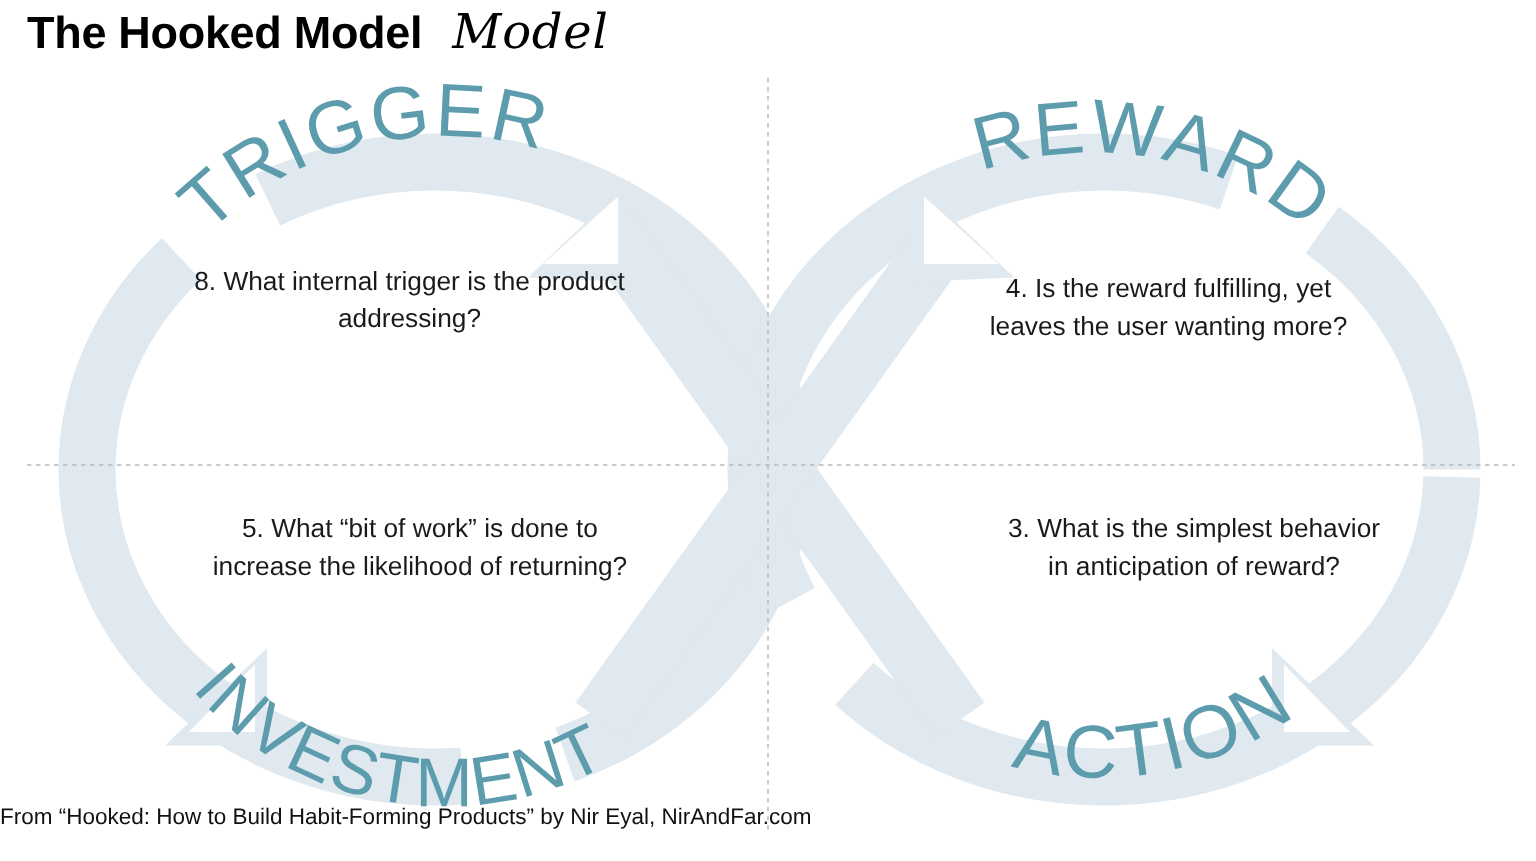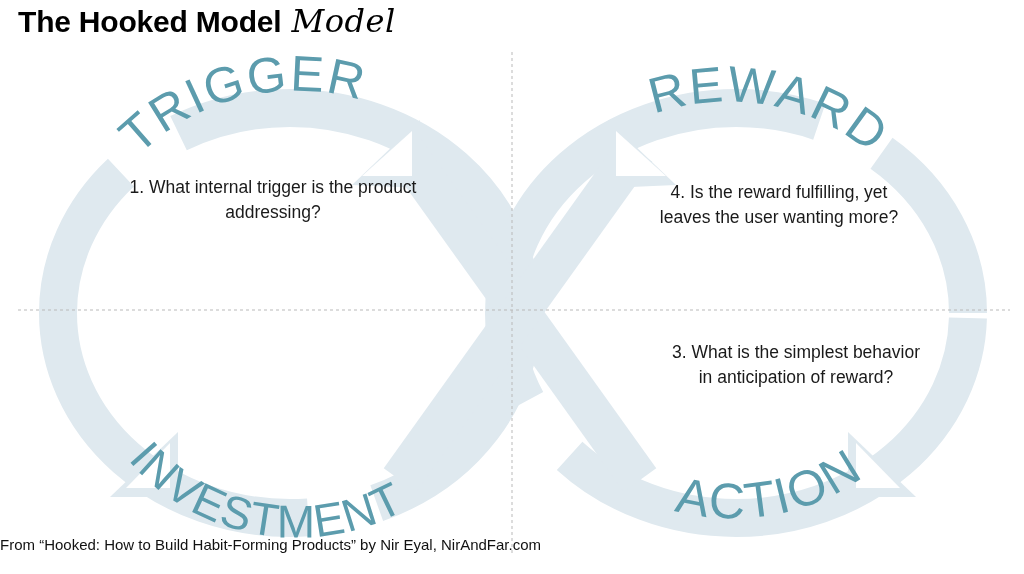--- a/index.html
+++ b/index.html
@@ -8,21 +8,21 @@
     background:#ffffff;
     font-family:"Liberation Sans",sans-serif;
     overflow:hidden;
     position:relative;
   }
   #canvas{position:absolute;inset:0;width:1024px;height:574px;}
 
   
   .title-bar{
     position:absolute;left:18px;top:2px;
-    display:flex;align-items:baseline;gap:10px;
+    display:flex;align-items:baseline;gap:20px;
     z-index:40;
   }
   .title-main{
     font-family:"Liberation Sans",sans-serif;
     font-weight:bold;font-size:30px;color:#000000;
     letter-spacing:-0.2px;
   }
   .title-script{
     font-family:"DejaVu Serif","Liberation Serif",serif;
     font-style:italic;font-size:32px;color:#000000;
@@ -137,28 +137,31 @@
 
       <text font-family="'Liberation Sans',sans-serif" font-size="50" fill="#5c9cad" letter-spacing="2">
         <textPath href="#arcAction" startOffset="6%">ACTION</textPath>
       </text>
 
     </g>
   </svg>
 
   <div class="qtext" id="q-trigger">
     <div class="grp1">
-      <span>1. What </span><span class="it">internal trigger</span><span> is the product addressing?</span>
+      <span>8. What </span><span class="it">internal trigger</span><span> is the product addressing?</span>
     </div>
   </div>
 
   <div class="qtext" id="q-reward">
     <div>4. Is the reward fulfilling, yet leaves the user wanting more?</div>
   </div>
 
+  <div class="qtext" id="q-investment">
+    <div>5. What “bit of work” is done to increase the likelihood of returning?</div>
+  </div>
 
   <div class="qtext" id="q-action">
     <div>3. What is the simplest behavior in anticipation of reward?</div>
   </div>
 
   <div class="footer">From “Hooked: How to Build Habit-Forming Products” by Nir Eyal, NirAndFar.com</div>
 
 </div>
 
 </body></html>

